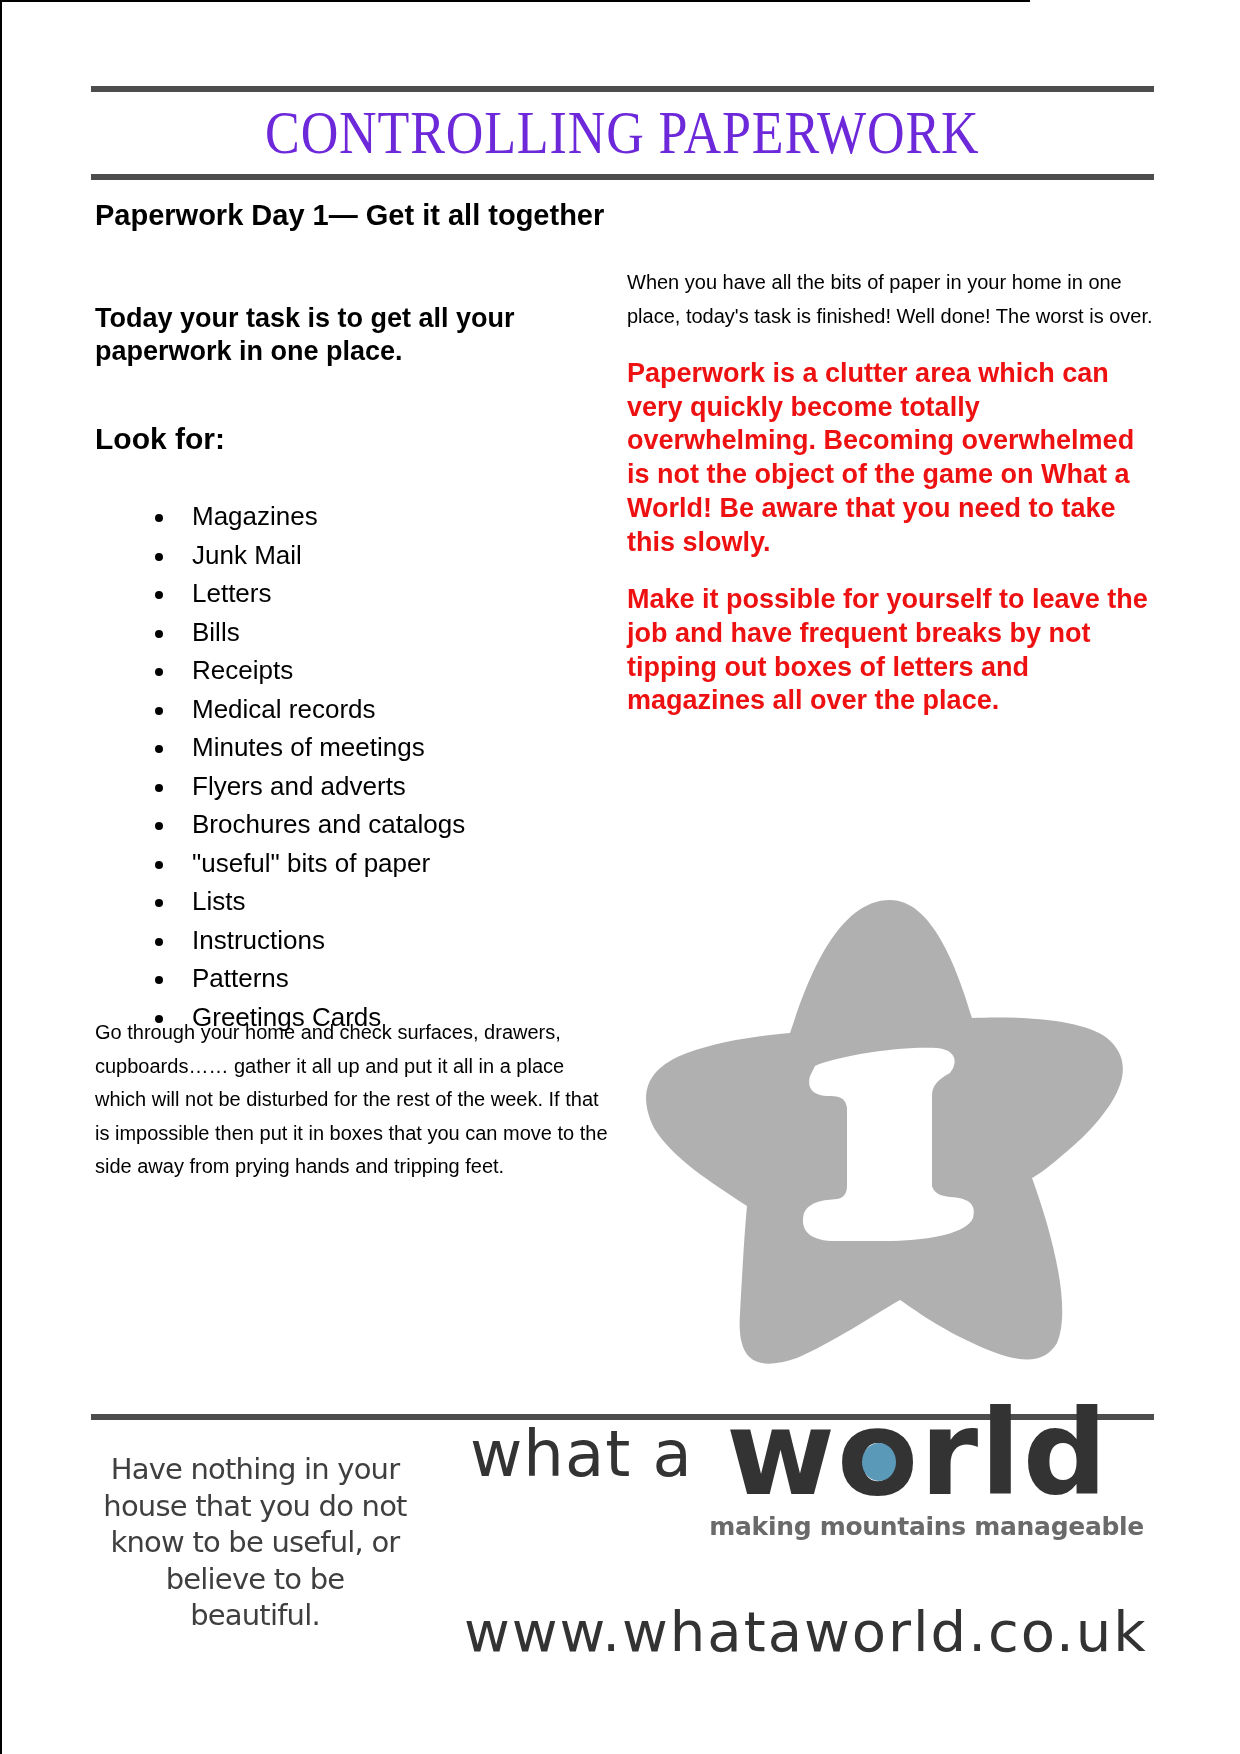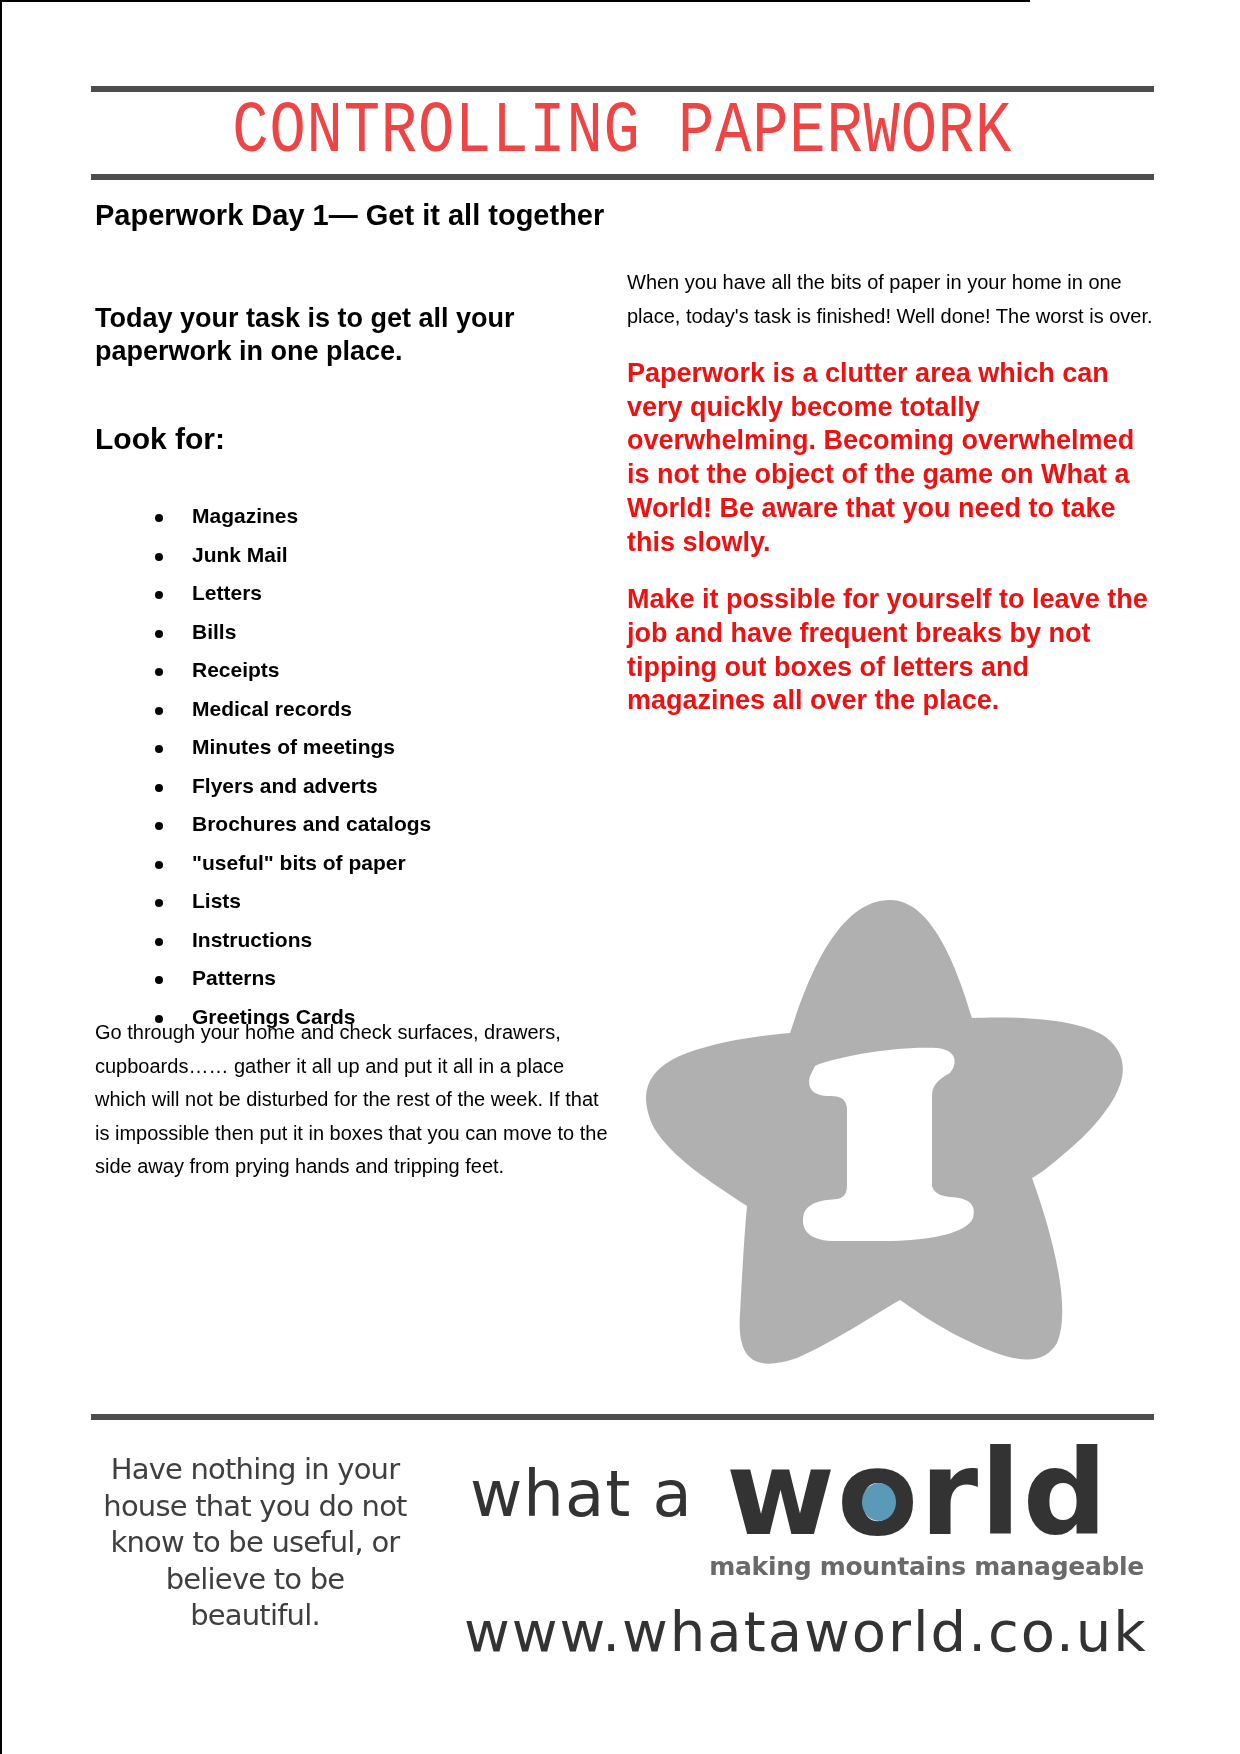--- a/index.html
+++ b/index.html
@@ -7,39 +7,39 @@
     body { position: relative; font-family: "Liberation Sans", sans-serif; color: #000; }
 
     .frame-top { position: absolute; left: 0; top: 0; width: 1030px; height: 2px; background: #000; }
     .frame-left { position: absolute; left: 0; top: 0; width: 2px; height: 1754px; background: #000; }
 
     .rule { position: absolute; left: 91px; width: 1063px; height: 6px; background: #4d4d4d; }
 
     .title {
       position: absolute; left: 91px; top: 92px; width: 1063px; height: 80px;
       display: flex; align-items: center; justify-content: center;
-      font-family: Liberation Mono, monospace; font-weight: normal;
-      font-size: 72px; line-height: 1; letter-spacing: 1px; color: #ef4444;
+      font-family: Liberation Serif, serif; font-weight: normal;
+      font-size: 62px; line-height: 1; letter-spacing: 1px; color: #6d28d9;
       transform: scaleY(1.0);
     }
     .title span { display: inline-block; transform: scaleX(0.84); transform-origin: center; white-space: nowrap; }
 
     .subheading {
       position: absolute; left: 95px; top: 198px;
       font-weight: bold; font-size: 29px; line-height: 34px;
     }
 
     .col-left { position: absolute; left: 95px; top: 266px; width: 520px; }
     .col-right { position: absolute; left: 627px; top: 266px; width: 530px; }
 
     .intro { font-weight: bold; font-size: 27px; line-height: 33px; margin-top: 36px; }
     .look-for { font-weight: bold; font-size: 30px; line-height: 36px; margin-top: 53px; }
 
     .list { list-style: none; margin-top: 40px; }
-    .list li { position: relative; padding-left: 97px; font-weight: bold; font-size: 21px; line-height: 38.5px; }
+    .list li { position: relative; padding-left: 97px; font-weight: normal; font-size: 26px; line-height: 38.5px; }
     .list li .bullet {
       position: absolute; left: 60px; top: 17px; width: 8px; height: 8px;
       border-radius: 50%; background: #000;
     }
 
     .para { font-size: 20px; line-height: 33.5px; }
     .para-left { position: absolute; left: 95px; top: 1016px; width: 520px; }
 
     .red { color: #ee1111; font-weight: bold; font-size: 27px; line-height: 33.7px; }
     .red-1 { margin-top: 24px; }
@@ -48,21 +48,21 @@
     .star { position: absolute; left: 632px; top: 888px; width: 514px; height: 490px; }
 
     .rule-bottom { top: 1414px; }
 
     .quote {
       position: absolute; left: 80px; top: 1435px; width: 350px;
       text-align: center; font-family: "DejaVu Sans", sans-serif;
       font-size: 29px; line-height: 36.5px; color: #3f3f3f; letter-spacing: -0.8px; margin-top: 16px;
     }
 
-    .logo { position: absolute; left: 470px; top: 1440px; width: 690px; height: 150px; }
+    .logo { position: absolute; left: 470px; top: 1400px; width: 690px; height: 150px; }
     .logo-small {
       position: absolute; left: 0; top: 22px;
       font-family: "DejaVu Sans", sans-serif; font-size: 64px; line-height: 1;
       color: #333; letter-spacing: 1px;
     }
     .logo-big {
       position: absolute; left: 256px; top: -6px;
       font-family: "DejaVu Sans", sans-serif; font-weight: bold;
       font-size: 118px; line-height: 1; color: #333; letter-spacing: 2px;
     }

